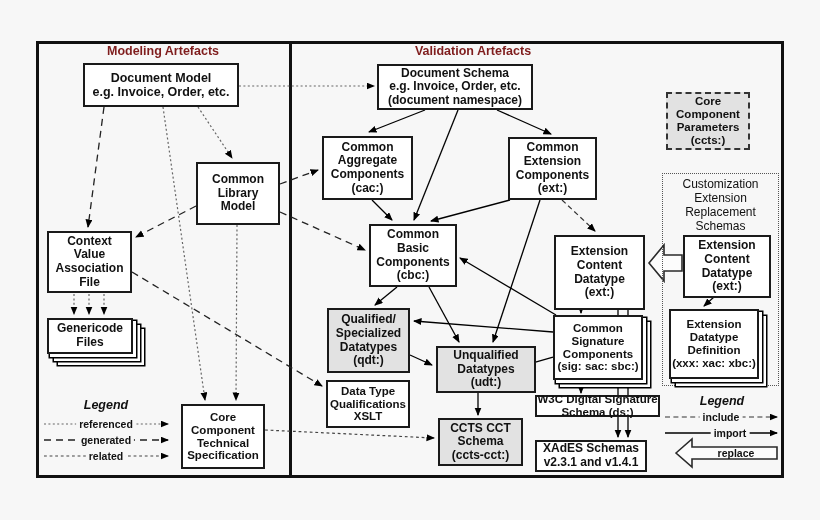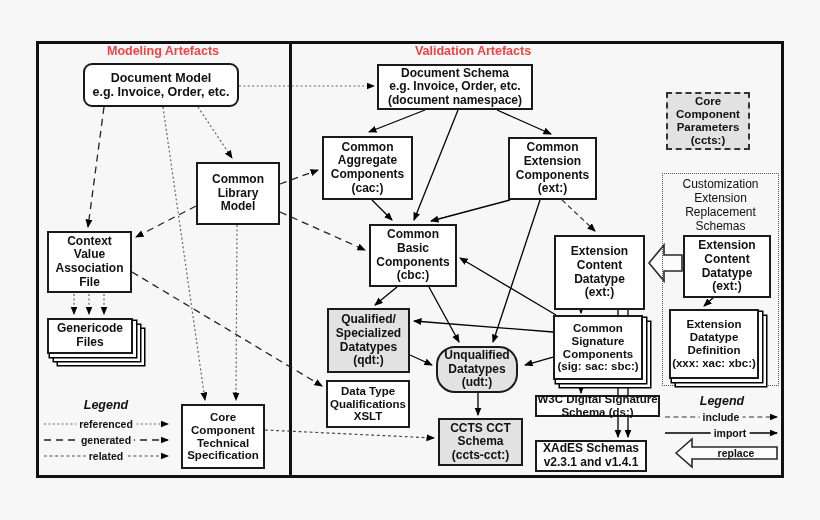--- a/index.html
+++ b/index.html
@@ -9,21 +9,21 @@
          border:3px solid #111;box-sizing:border-box;z-index:0;}
   #divider{position:absolute;left:289px;top:41px;width:3px;height:437px;background:#111;z-index:1;}
   svg.layer{position:absolute;left:0;top:0;z-index:1;}
   .box{position:absolute;background:#fff;border:2px solid #1a1a1a;box-sizing:border-box;
        display:flex;align-items:center;justify-content:center;text-align:center;
        font-weight:bold;color:#111;white-space:pre-line;line-height:1.13;z-index:2;}
   .gray{background:#e2e2e2;}
   .dashedborder{border:2px dashed #333;}
   .stack2{box-shadow:3px 3px 0 0 #fff,3px 3px 0 1.5px #000,7px 7px 0 0 #fff,7px 7px 0 1.5px #000;}
   .stack3{box-shadow:3px 3px 0 0 #fff,3px 3px 0 1.5px #000,7px 7px 0 0 #fff,7px 7px 0 1.5px #000,11px 11px 0 0 #fff,11px 11px 0 1.5px #000;}
-  .hdr{position:absolute;font-weight:bold;font-size:12.5px;color:#ef4444;text-align:center;z-index:2;}
+  .hdr{position:absolute;font-weight:bold;font-size:12.5px;color:#7f1d1d;text-align:center;z-index:2;}
   .ital{position:absolute;font-weight:bold;font-style:italic;color:#111;text-align:center;
         white-space:pre-line;z-index:2;line-height:1.15;}
   .legtxt{position:absolute;transform:translate(-50%,-50%);background:#f7f7f7;
           font-weight:bold;font-size:10.5px;color:#111;padding:0 3px;z-index:2;white-space:nowrap;}
   .ontop{background:transparent;z-index:3;}
   #cust-frame{position:absolute;left:662px;top:173px;width:117px;height:213px;
               border:1.5px dotted #555;box-sizing:border-box;z-index:1;}
   #cust-label{position:absolute;left:662px;top:177px;width:117px;text-align:center;
               font-weight:normal;font-size:12px;color:#111;white-space:pre-line;line-height:1.18;z-index:2;}
   .f125{font-size:12.5px;} .f12{font-size:12px;} .f115{font-size:11.5px;}
@@ -94,21 +94,21 @@
     </g>
     <g>
       <polygon class="hollow" points="649,263 664,245 664,255 682,255 682,271 664,271 664,281"></polygon>
       <polygon class="hollow" points="676,453 692,439 692,447 777,447 777,459 692,459 692,467"></polygon>
     </g>
   </svg>
 
   <div class="hdr" style="left:88px;top:44px;width:150px;">Modeling Artefacts</div>
   <div class="hdr" style="left:388px;top:44px;width:170px;">Validation Artefacts</div>
 
-  <div class="box f125" style="left:83px;top:63px;width:156px;height:44px;border-radius:9px;">Document Model
+  <div class="box f125" style="left:83px;top:63px;width:156px;height:44px;">Document Model
 e.g. Invoice, Order, etc.</div>
   <div class="box f12" style="left:196px;top:162px;width:84px;height:63px;">Common
 Library
 Model</div>
   <div class="box f12 stack3" style="left:47px;top:318px;width:86px;height:36px;">Genericode
 Files</div>
   <div class="box f12" style="left:47px;top:231px;width:85px;height:62px;">Context
 Value
 Association
 File</div>
@@ -129,21 +129,21 @@
 Components
 (ext:)</div>
   <div class="box f12" style="left:369px;top:224px;width:88px;height:63px;">Common
 Basic
 Components
 (cbc:)</div>
   <div class="box f12 gray" style="left:327px;top:308px;width:83px;height:65px;">Qualified/
 Specialized
 Datatypes
 (qdt:)</div>
-  <div class="box f12 gray" style="left:436px;top:346px;width:82px;height:47px;border-radius:19px;">Unqualified
+  <div class="box f12 gray" style="left:436px;top:346px;width:100px;height:47px;">Unqualified
 Datatypes
 (udt:)</div>
   <div class="box f115" style="left:326px;top:380px;width:84px;height:48px;">Data Type
 Qualifications
 XSLT</div>
   <div class="box f12 gray" style="left:438px;top:418px;width:85px;height:48px;">CCTS CCT
 Schema
 (ccts-cct:)</div>
   <div class="box f115 stack2" style="left:553px;top:315px;width:90px;height:65px;">Common
 Signature

